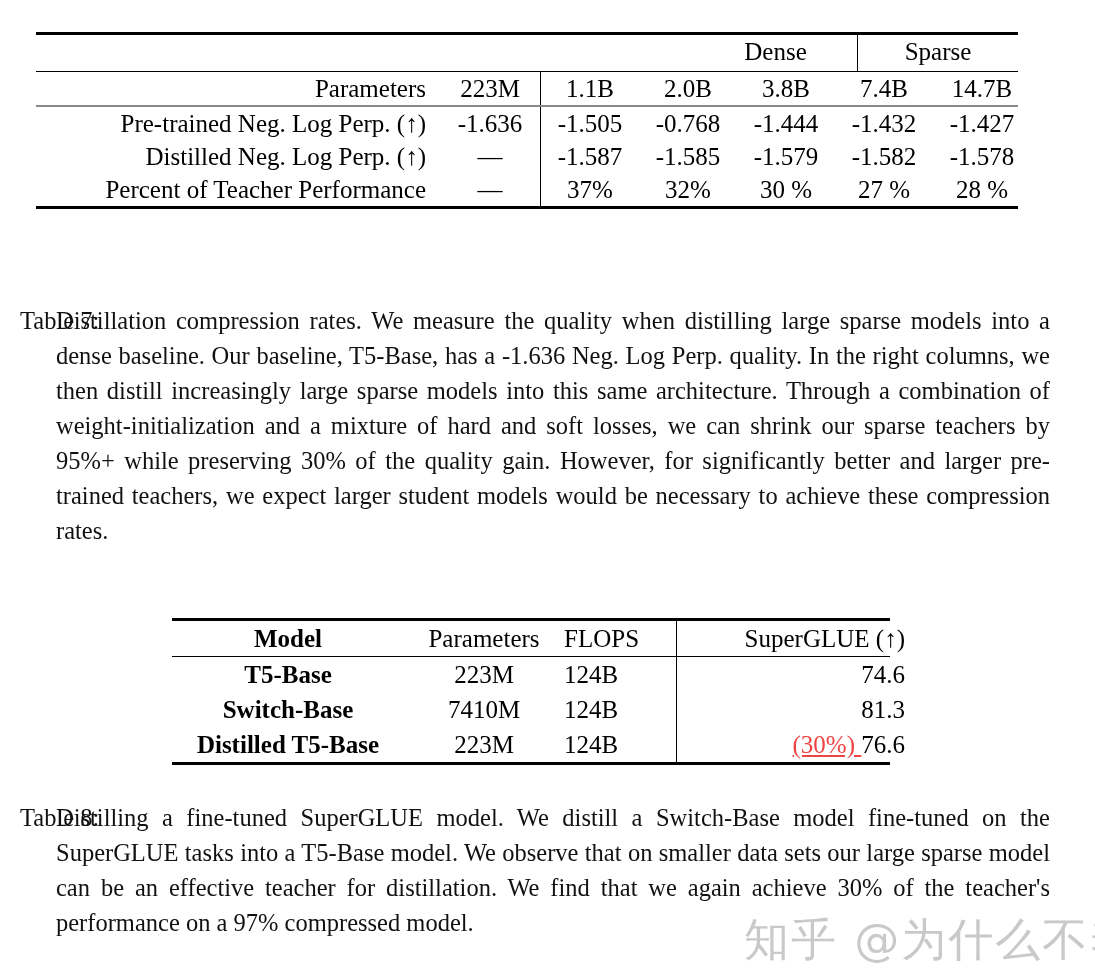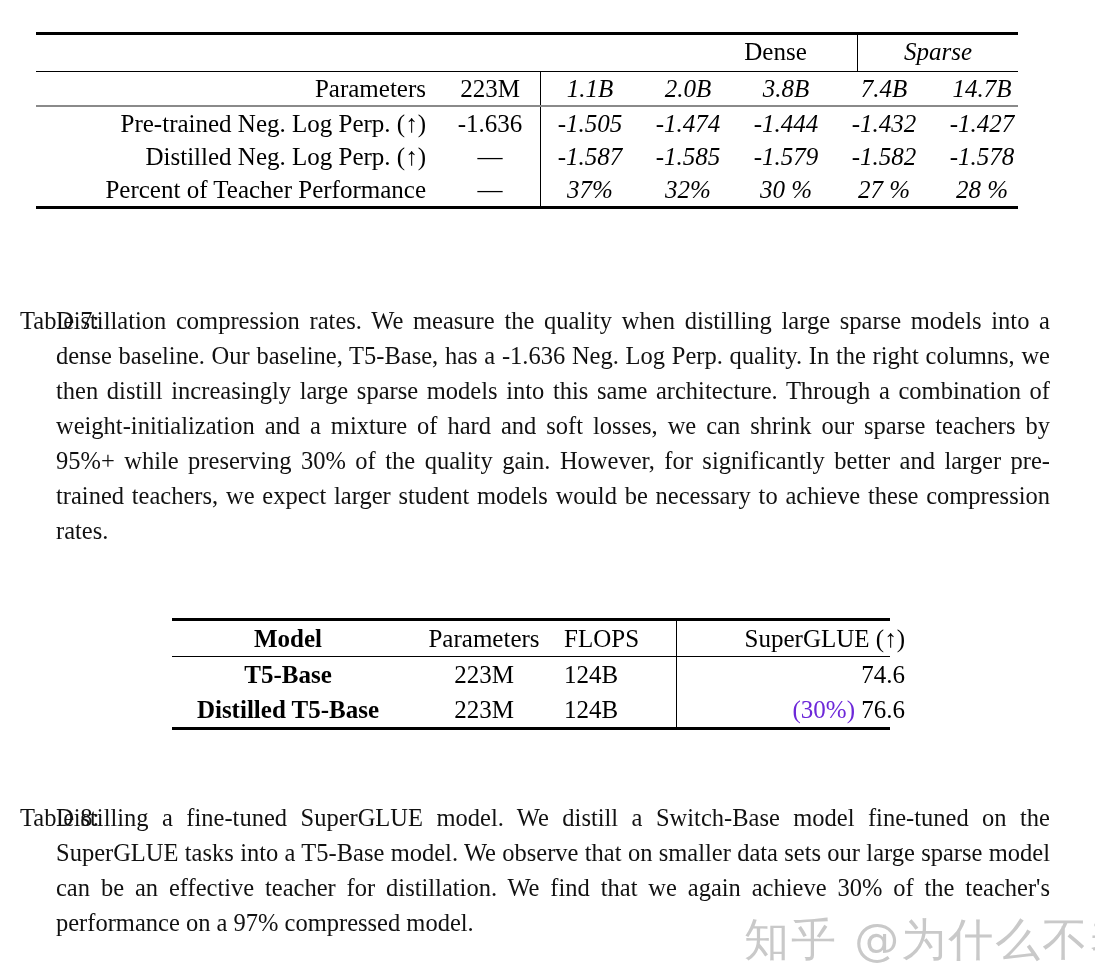--- a/index.html
+++ b/index.html
@@ -45,21 +45,20 @@
     text-align: right;
     padding-right: 14px;
   }
   #t7 .dense {
     width: 100px;
     text-align: center;
   }
   #t7 .sp {
     width: 98px;
     text-align: center;
-    font-style: italic;
   }
   #t7 .vbar { border-left: 1.6px solid #000; }
   #t7 tr.hdr td { padding-bottom: 3px; }
 
   .sparse-span {
     text-align: center;
   }
 
   
   .caption {
@@ -101,21 +100,21 @@
     line-height: 35px;
     height: 35px;
     padding: 0;
   }
   #t8 .c-model  { width: 232px; text-align: center; font-weight: bold; }
   #t8 .c-params { width: 160px; text-align: center; }
   #t8 .c-flops  { width: 112px; text-align: left; }
   #t8 .c-sg     { width: 214px; text-align: right; padding-right: 8px;
                   border-left: 1.6px solid #000; padding-left: 14px; }
   #t8 .c-sg.hdrcell { text-align: right; padding-right: 0; }
-  .pct-blue { color: #6d28d9; }
+  .pct-blue { color: #ef4444; text-decoration: underline; }
 
   
   #watermark {
     position: absolute;
     left: 744px;
     top: 920px;
     font-size: 45px;
     line-height: 40px;
     color: #c9c9c9;
     font-family: "DejaVu Sans", sans-serif;
@@ -159,21 +158,21 @@
   </table>
 
   <div class="rule-gray"></div>
 
   <table id="t7">
     <tbody>
       <tr>
         <td class="lbl">Pre-trained Neg. Log Perp. (↑)</td>
         <td class="dense">-1.636</td>
         <td class="sp vbar">-1.505</td>
-        <td class="sp">-1.474</td>
+        <td class="sp">-0.768</td>
         <td class="sp">-1.444</td>
         <td class="sp">-1.432</td>
         <td class="sp">-1.427</td>
       </tr>
       <tr>
         <td class="lbl">Distilled Neg. Log Perp. (↑)</td>
         <td class="dense">—</td>
         <td class="sp vbar">-1.587</td>
         <td class="sp">-1.585</td>
         <td class="sp">-1.579</td>
@@ -218,20 +217,26 @@
 
   <table id="t8">
     <tbody>
       <tr>
         <td class="c-model">T5-Base</td>
         <td class="c-params">223M</td>
         <td class="c-flops">124B</td>
         <td class="c-sg"><span class="pct-blue"></span><span>74.6</span></td>
       </tr>
       <tr>
+        <td class="c-model">Switch-Base</td>
+        <td class="c-params">7410M</td>
+        <td class="c-flops">124B</td>
+        <td class="c-sg"><span class="pct-blue"></span><span>81.3</span></td>
+      </tr>
+      <tr>
         <td class="c-model">Distilled T5-Base</td>
         <td class="c-params">223M</td>
         <td class="c-flops">124B</td>
         <td class="c-sg"><span class="pct-blue">(30%) </span><span>76.6</span></td>
       </tr>
     </tbody>
   </table>
 
   <div class="rule-thick"></div>
 </div>

